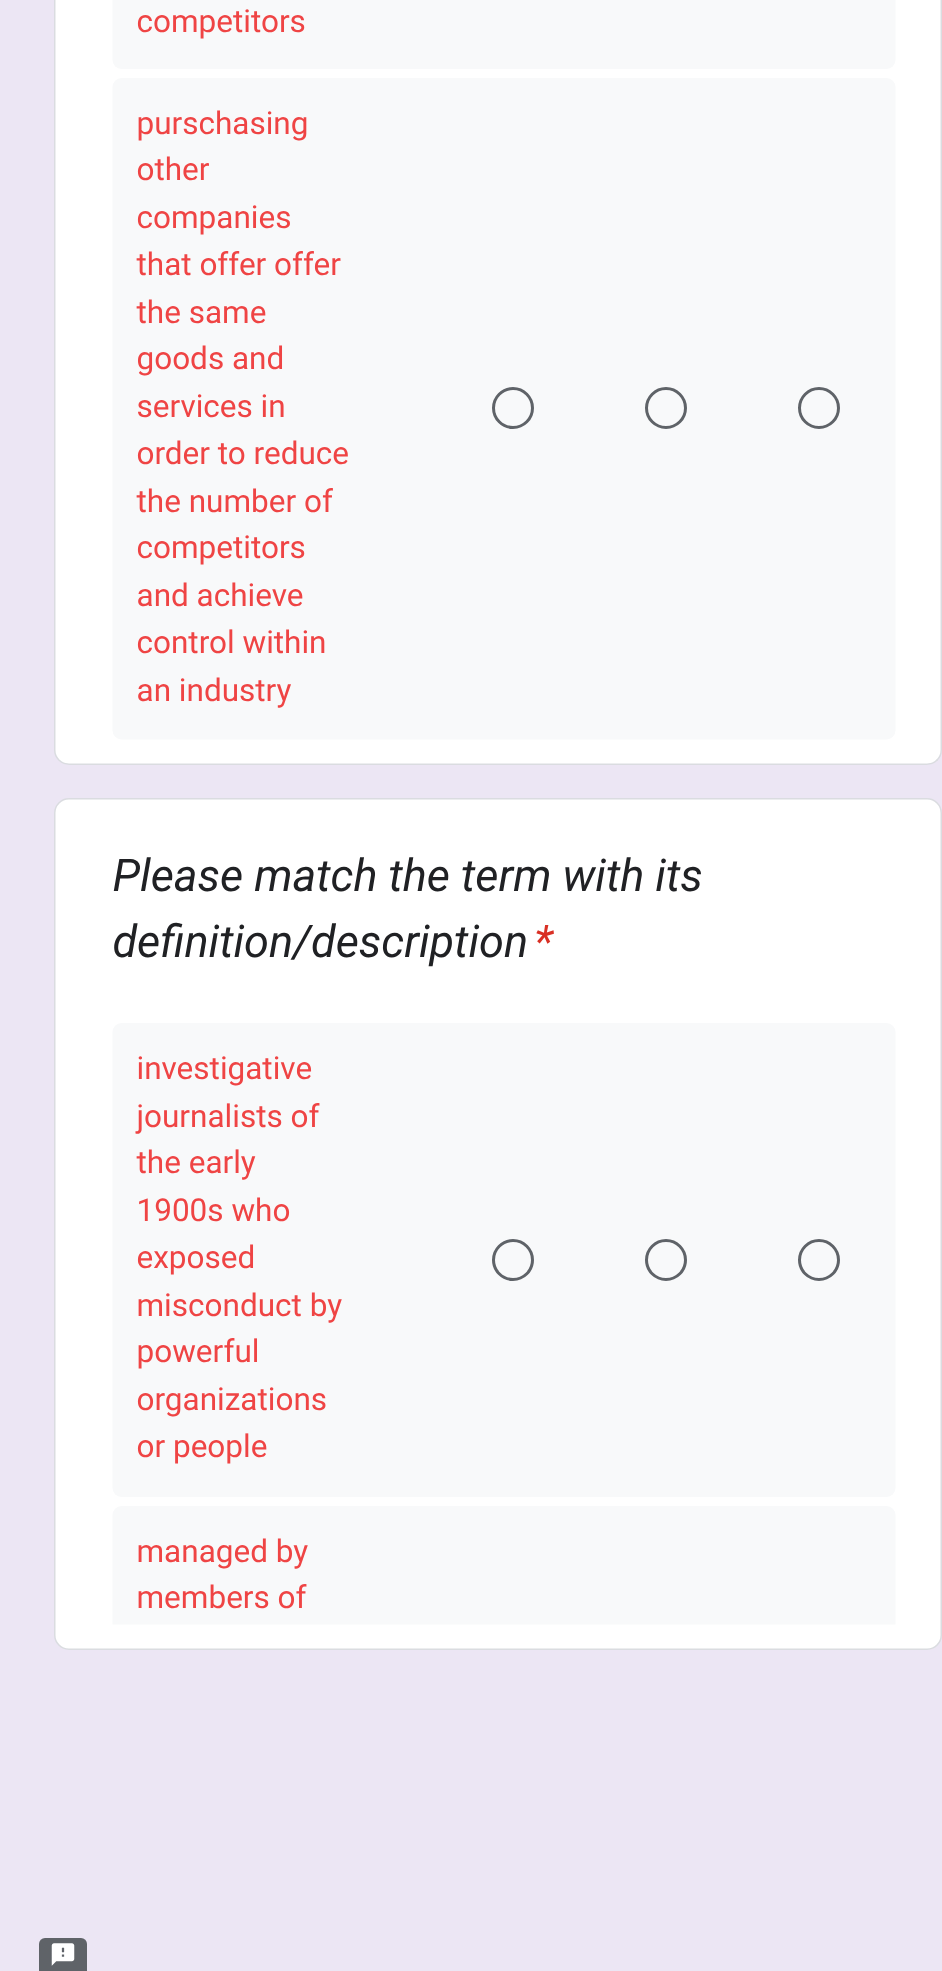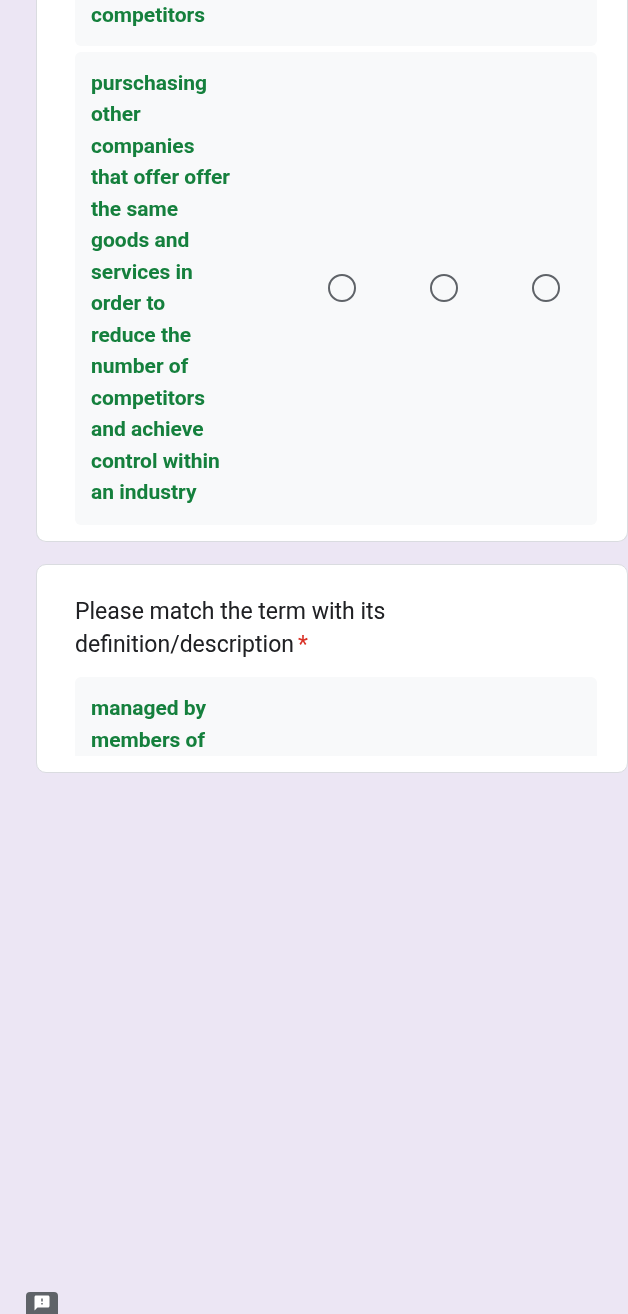--- a/index.html
+++ b/index.html
@@ -25,24 +25,25 @@
       overflow: hidden;
     }
     .card.first {
       border-top-left-radius: 0;
       border-top-right-radius: 0;
       border-top: none;
       margin-top: 0;
       padding-top: 0;
     }
     .question-title {
-      font-size: 23px;
+      font-size: 30px;
       color: #202124;
-      margin-bottom: 16px;
+      margin-bottom: 32px;
       line-height: 1.45;
+      font-style: italic;
     }
     .required {
       color: #d93025;
       margin-left: 4px;
     }
     .grid-row {
       display: flex;
       align-items: center;
       background: #f8f9fa;
       border-radius: 6px;
@@ -53,24 +54,23 @@
     .grid-row.header-row {
       background: transparent;
       padding: 8px 0 14px 0;
       margin-bottom: 0;
     }
     .row-label {
       width: 168px;
       min-width: 168px;
       padding: 0 10px 0 16px;
       font-size: 21px;
-      color: #15803d;
+      color: #ef4444;
       line-height: 1.5;
       word-wrap: break-word;
-      font-weight: bold;
     }
     .header-row .row-label {
       padding: 0;
     }
     .cols {
       flex: 1;
       display: flex;
       align-items: center;
       justify-content: space-around;
     }
@@ -168,20 +168,34 @@
     </div>
   </div>
 </div>
 
 <div class="card second">
   <div class="question-title">
     <span>Please match the term with its definition/description</span><span class="required">*</span>
   </div>
 
 
+  <div class="grid-row">
+    <div class="row-label">investigative journalists of the early 1900s who exposed misconduct by powerful organizations or people</div>
+    <div class="cols">
+      <div class="radio-cell">
+        <div class="radio"></div>
+      </div>
+      <div class="radio-cell">
+        <div class="radio"></div>
+      </div>
+      <div class="radio-cell">
+        <div class="radio"></div>
+      </div>
+    </div>
+  </div>
 
   <div class="partial-row-bottom">
     <div class="row-label">managed by members of</div>
     <div class="cols">
       <div class="radio-cell"></div>
       <div class="radio-cell"></div>
       <div class="radio-cell"></div>
     </div>
   </div>
 </div>

